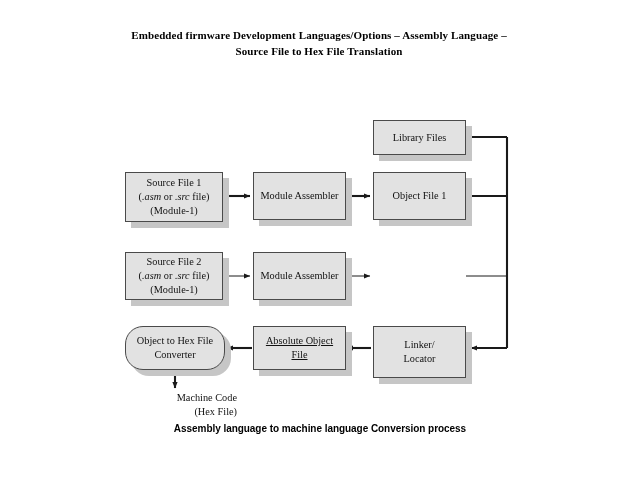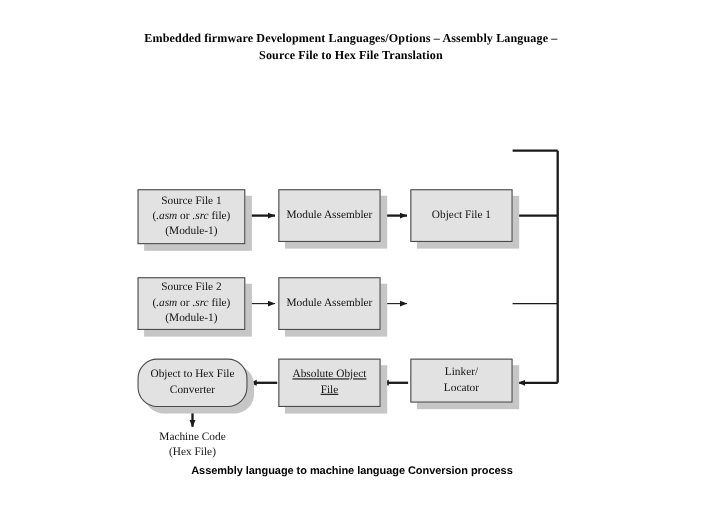--- a/index.html
+++ b/index.html
@@ -74,21 +74,21 @@
   .node .lbl { display: block; width: 100%; }
   .node .it { font-style: italic; }
 
   
   .freetext {
     position: absolute;
     font-family: "Liberation Serif", serif;
     font-size: 10.3px;
     line-height: 1.38;
     color: #111111;
-    text-align: center;
+    text-align: right;
     white-space: nowrap;
   }
 
   
   #caption {
     position: absolute;
     left: 60px;
     top: 423px;
     width: 520px;
     text-align: center;
@@ -135,20 +135,23 @@
       <path d="M466,276 L507,276" fill="none" stroke="#1a1a1a" stroke-width="1.0"></path>
       <path d="M507,137 L507,348" fill="none" stroke="#1a1a1a" stroke-width="2.1"></path>
       <path d="M507,348 L471,348" fill="none" stroke="#1a1a1a" stroke-width="2.1" marker-end="url(#ahL)"></path>
 
       <line x1="371" y1="348" x2="347" y2="348" stroke="#1a1a1a" stroke-width="2.1" marker-end="url(#ahL)"></line>
       <line x1="252" y1="348" x2="227" y2="348" stroke="#1a1a1a" stroke-width="2.1" marker-end="url(#ahL)"></line>
 
       <line x1="175" y1="370" x2="175" y2="388" stroke="#1a1a1a" stroke-width="2.1" marker-end="url(#ahD)"></line>
     </svg>
 
+    <div class="node" style="left:373px; top:120px; width:93px; height:35px;">
+      <span class="lbl">Library Files</span>
+    </div>
 
     <div class="node" style="left:125px; top:172px; width:98px; height:50px;">
       <span class="lbl">
         <span>Source File 1</span><br>
         <span><span>(</span><span class="it">.asm</span><span> or </span><span class="it">.src</span><span> file)</span></span><br>
         <span>(Module-1)</span>
       </span>
     </div>
 
     <div class="node" style="left:253px; top:172px; width:93px; height:48px;">
@@ -176,21 +179,21 @@
       <span class="lbl">
         <span>Object to Hex File</span><br>
         <span>Converter</span>
       </span>
     </div>
 
     <div class="node" style="left:253px; top:326px; width:93px; height:44px;text-decoration:underline;">
       <span class="lbl">Absolute Object File</span>
     </div>
 
-    <div class="node" style="left:373px; top:326px; width:93px; height:40px;">
+    <div class="node" style="left:373px; top:326px; width:93px; height:52px;">
       <span class="lbl">
         <span>Linker/</span><br>
         <span>Locator</span>
       </span>
     </div>
 
     <div class="freetext" style="left:113px; top:391px; width:124px;">
       <span>Machine Code</span><br>
       <span>(Hex File)</span>
     </div>

